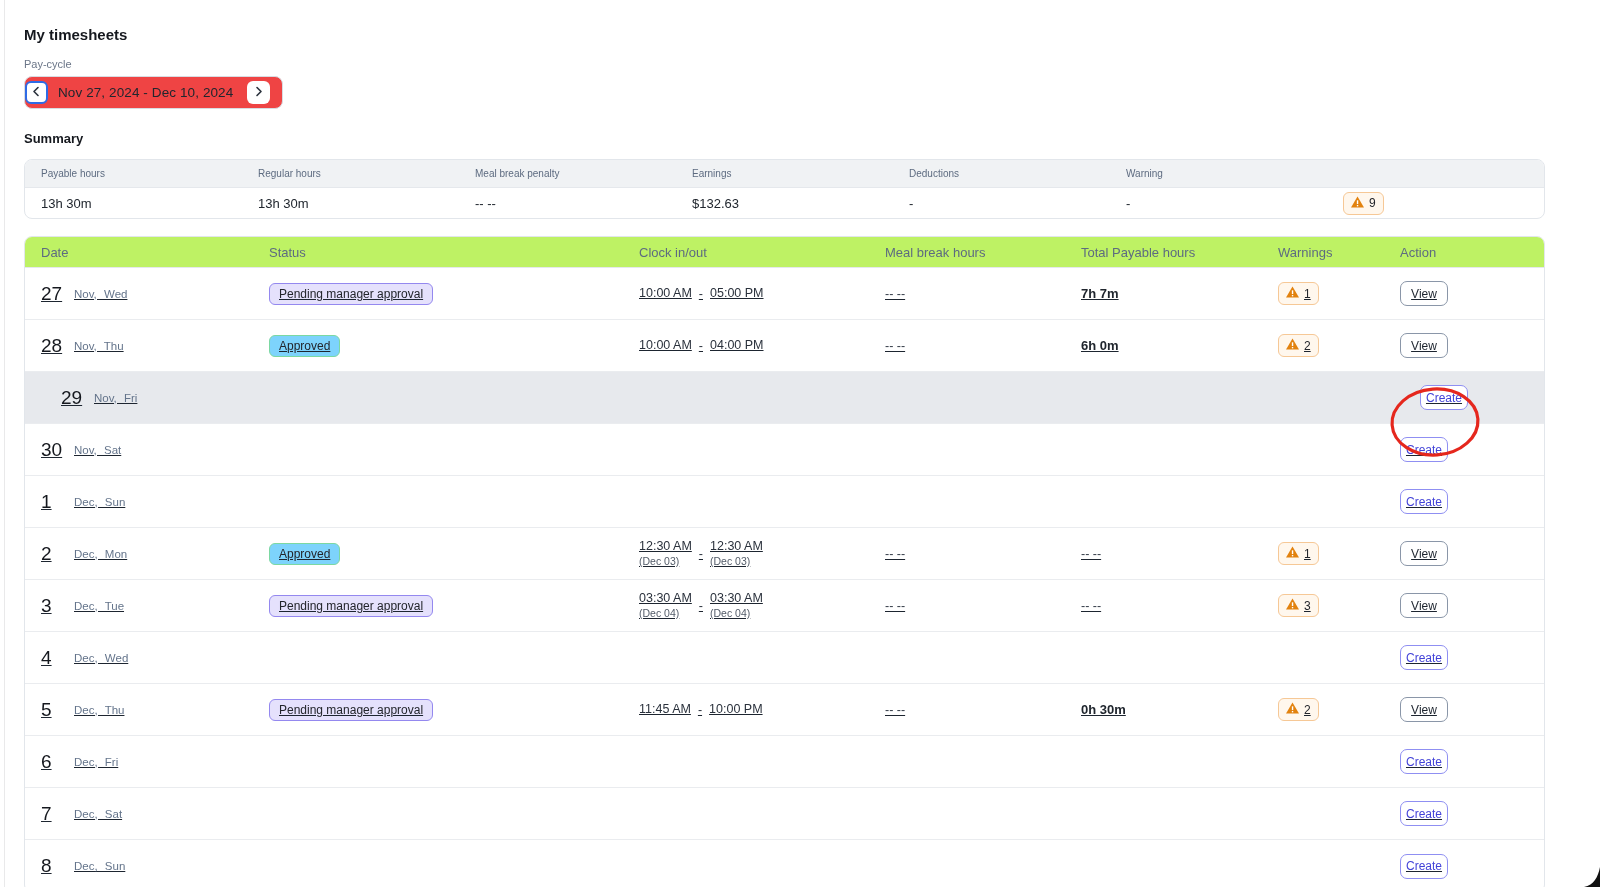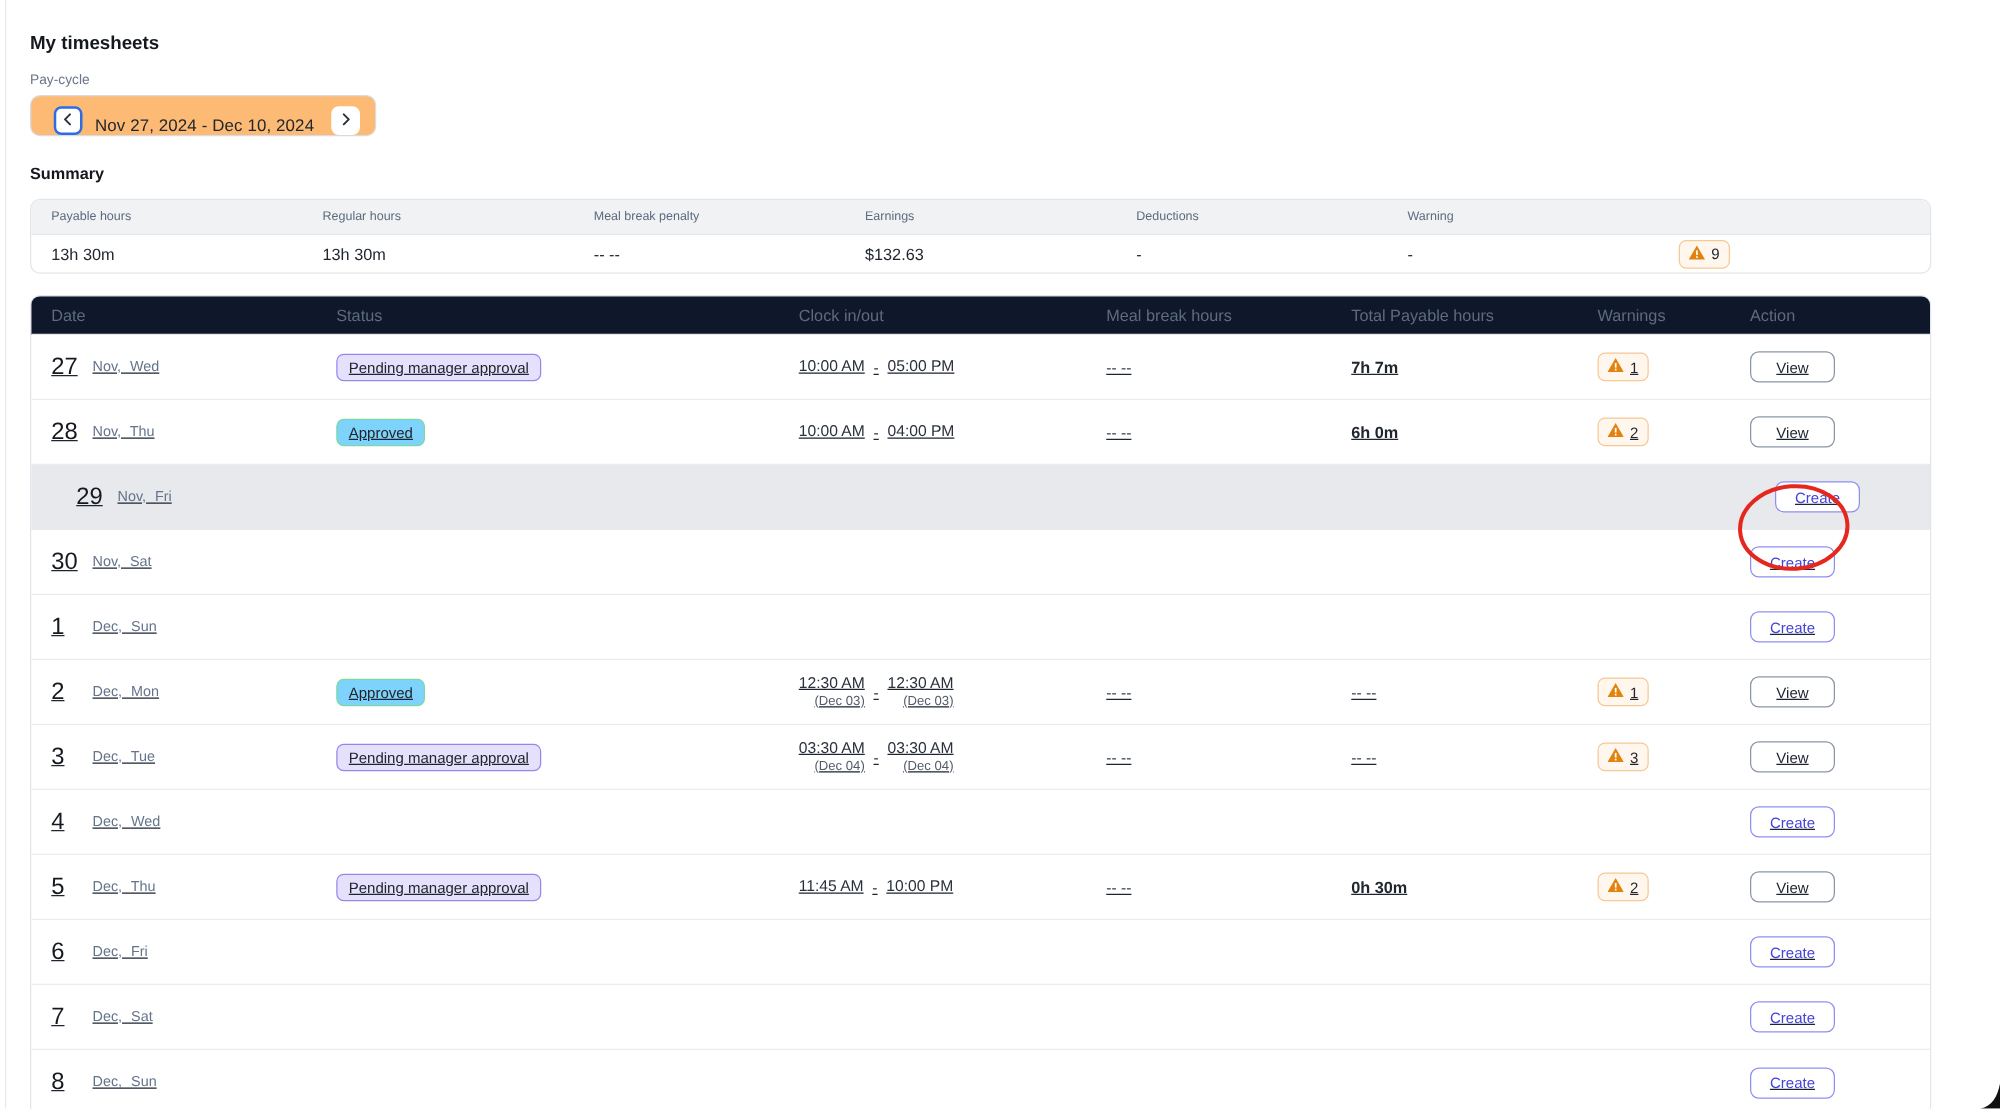--- a/index.html
+++ b/index.html
@@ -14,78 +14,78 @@
   .left-edge-line {
     position: absolute; left: 4px; top: 0; bottom: 0;
     width: 1px; background: #e9e9ea;
   }
   .content { position: absolute; left: 24px; top: 10px; width: 1521px; }
 
   .page-title { margin-top: 16px; font-size: 15px; font-weight: 700; color: #15181e; }
 
   .paycycle-label { margin-top: 15px; font-size: 11px; color: #6b7688; }
   .paycycle-box {
-    margin-top: 6px; display: inline-flex; align-items: flex-end;
-    height: 33px; padding: 0 12px 0 18px;
-    border: 1px solid #d8dce2; border-radius: 8px; background: #fdba74;
+    margin-top: 6px; display: inline-flex; align-items: center;
+    height: 33px; padding: 0 12px 0 0;
+    border: 1px solid #d8dce2; border-radius: 8px; background: #ef4444;
   }
   .chev-btn {
     width: 23px; height: 23px; display: flex; align-items: center; justify-content: center;
     background: #fff; border: none; border-radius: 6px; cursor: pointer; padding: 0;
   }
   .chev-btn.focused { border: 2px solid #2e6be6; }
   .paycycle-value { font-size: 13.5px; color: #20262e; margin: 0 14px 0 10px; letter-spacing: .1px; }
 
   .section-title { margin-top: 22px; font-size: 13px; font-weight: 700; color: #15181e; }
 
   .card {
     margin-top: 13px; border: 1px solid #e2e6eb; border-radius: 8px;
     overflow: hidden; background: #fff;
   }
   .summary-grid { display: grid; grid-template-columns: repeat(7, 1fr); }
   .summary-head { background: #f0f2f4; border-bottom: 1px solid #e5e8ec; }
   .summary-head .hcell { padding: 6px 16px; font-size: 10px; color: #5d6b80; height: 27px; display:flex; align-items:center; }
   .summary-vals .vcell { padding: 10px 16px; font-size: 13px; color: #20262e; font-weight: 500; height: 30px; display:flex; align-items:center; }
 
   .tbl-grid { display: grid; grid-template-columns: 228px 370px 246px 196px 197px 122px 1fr; }
-  .tbl-head { background: #0f172a; border-bottom: 1px solid #e5e8ec; }
+  .tbl-head { background: #bef264; border-bottom: 1px solid #e5e8ec; }
   .tbl-head .hcell { padding: 0 16px; font-size: 13px; color: #5d6b80; height: 30px; display: flex; align-items: center; }
 
   .trow { border-bottom: 1px solid #eaecef; height: 52px; text-decoration: underline; }
   .trow:last-child { border-bottom: none; }
   .trow.highlight { background: #e7e9ed; padding-left: 20px; }
   .trow .cell { padding: 0 16px; display: flex; align-items: center; font-size: 12.5px; color: #333b47; }
 
   .day { font-size: 19px; font-weight: 500; color: #15181e; min-width: 24px; }
   .date-sub { font-size: 11.5px; color: #64748b; margin-left: 9px; word-spacing: 4px; }
 
   .badge { font-size: 12px; color: #23252b; padding: 3px 9px; border-radius: 6px; white-space: nowrap; }
   .badge.pending { background: #e5e1fc; border: 1px solid #9488ef; }
   .badge.approved { background: #7dd3fc; border: 1px solid #7cd8a2; }
 
   .clock-wrap { display: flex; align-items: center; gap: 7px; }
-  .clock-time { display: flex; flex-direction: column; line-height: 1.25; align-items: flex-end; }
+  .clock-time { display: flex; flex-direction: column; line-height: 1.25; }
   .clock-time .t { font-size: 12.5px; color: #2a313c; }
   .clock-time .s { font-size: 10.5px; color: #525b68; }
   .clock-dash { color: #2a313c; }
   .clock-wrap.with-sub .clock-dash { align-self: center; }
 
   .strongval { font-weight: 600; color: #20262e; font-size: 13px; }
 
   .warnbadge {
     display: inline-flex; align-items: center; gap: 5px;
     background: #fff7ed; border: 1px solid #f6c globale896; border: 1px solid #f6c896;
     border-radius: 6px; padding: 3px 7px;
     font-size: 12px; color: #23252b; font-weight: 500;
   }
 
   .btn {
     font-family: "Liberation Sans", sans-serif;
     font-size: 12px; background: #fff; border-radius: 7px; cursor: pointer;
-    width: 68px; height: 25px; display: inline-flex; align-items: center; justify-content: center;
+    width: 48px; height: 25px; display: inline-flex; align-items: center; justify-content: center;
   }
   .btn.view { border: 1px solid #8a96a8; color: #1d242e; }
   .btn.create { border: 1px solid #8f8ff2; color: #4343d8; }
 
   .annotation-circle { position: absolute; left: 1388px; top: 385px; pointer-events: none; }
   .corner-artifact { position: absolute; right: 0; bottom: 0; }
 </style>
 </head>
 <body>
 

